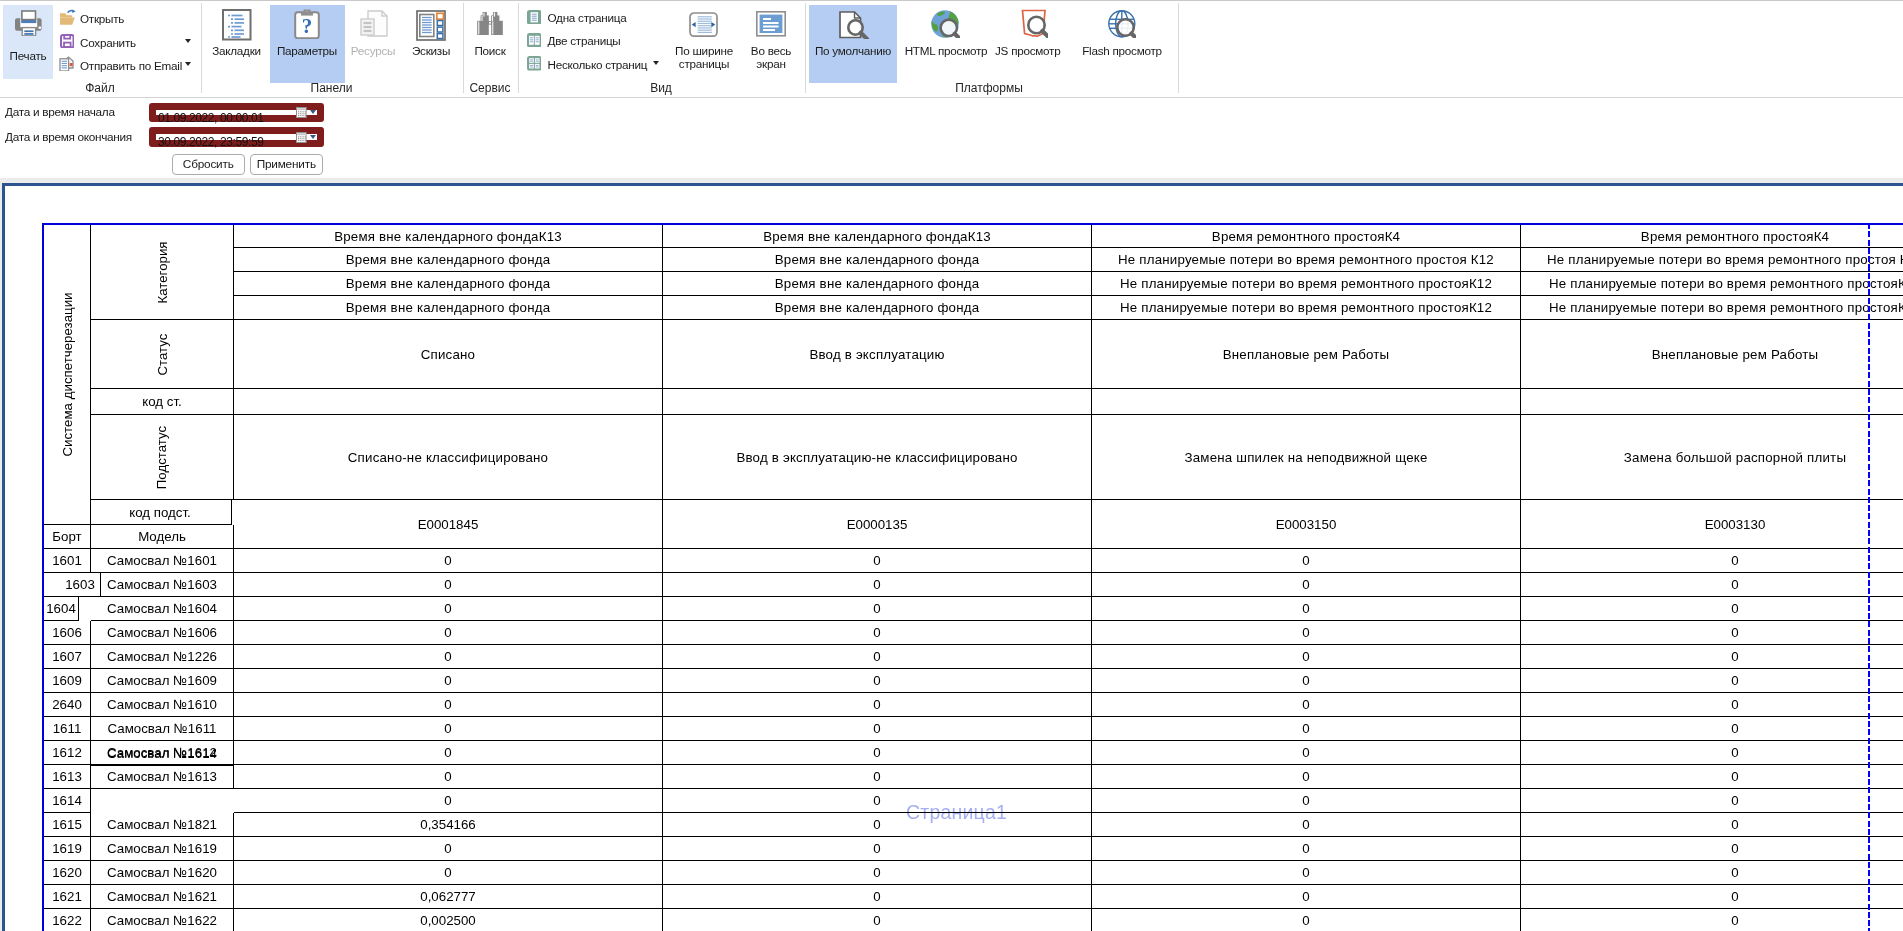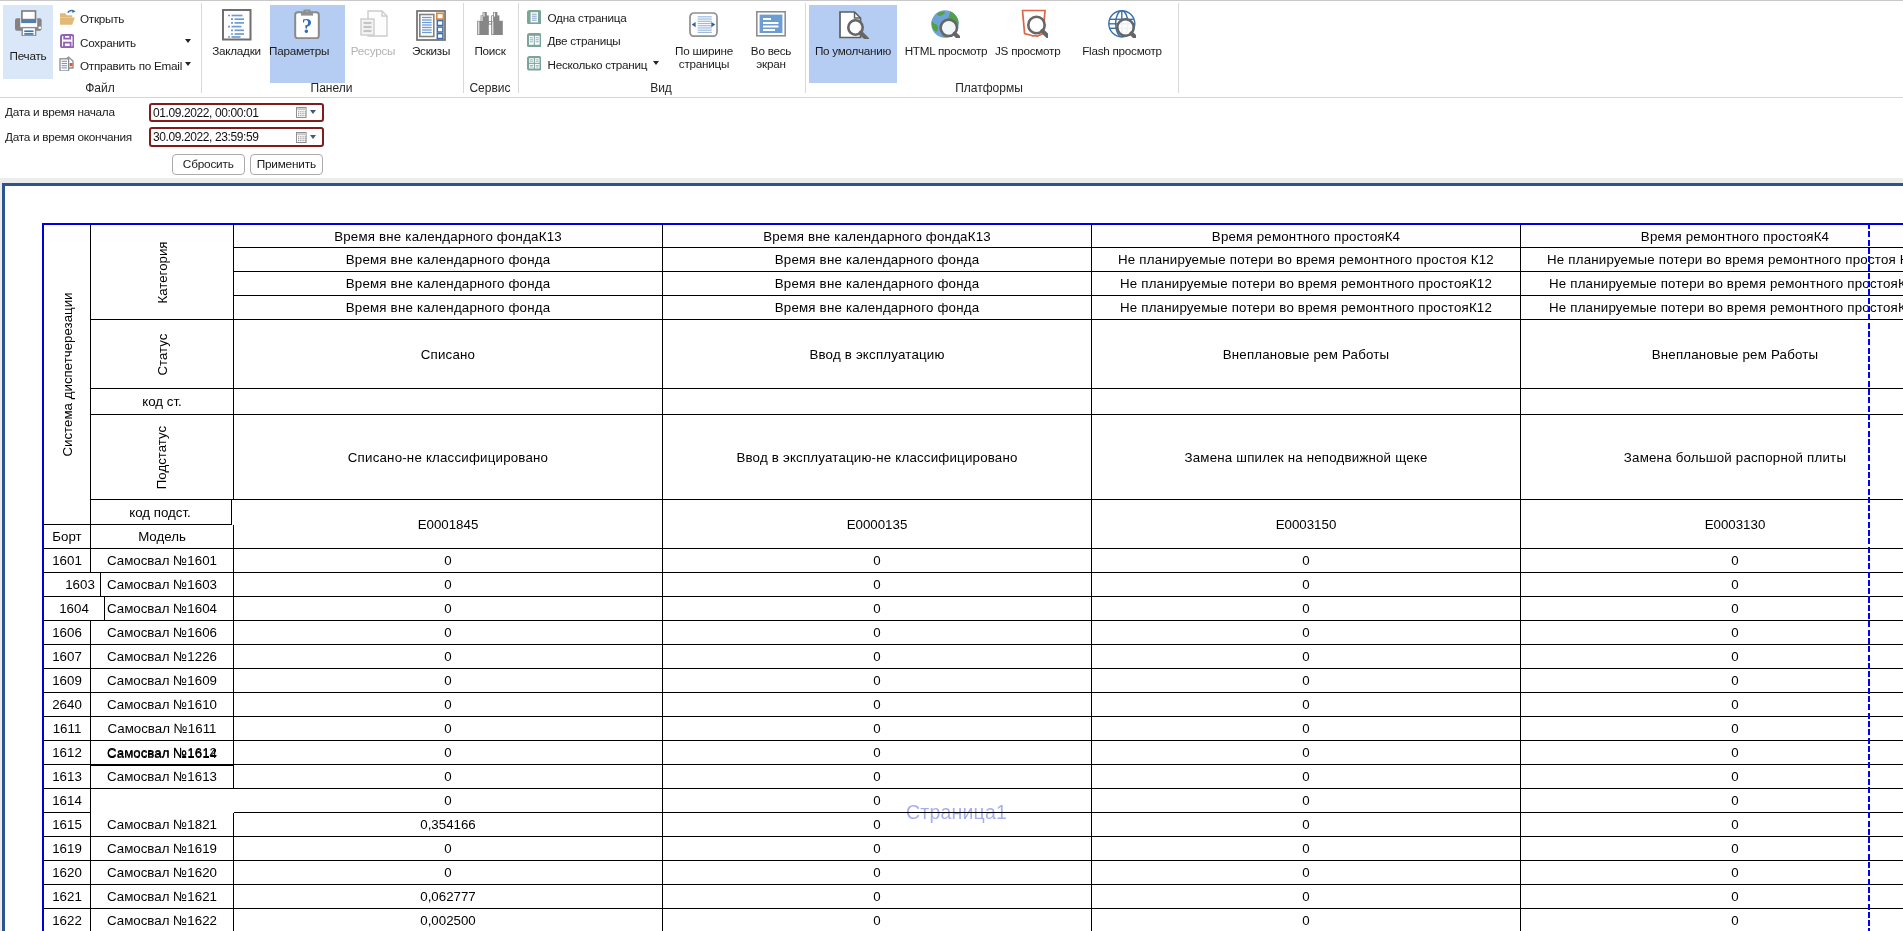--- a/index.html
+++ b/index.html
@@ -11,21 +11,21 @@
 .btxt{font-size:11.7px;letter-spacing:-0.25px;color:#1b1b1b;white-space:nowrap}
 .sel{background:#b5cdf2}
 .sitem{position:absolute;display:flex;align-items:center;font-size:11.7px;letter-spacing:-0.25px;color:#1b1b1b;white-space:nowrap}
 .cell{position:absolute;display:flex;align-items:center;justify-content:center;
  font-size:13.3px;color:#000;border-right:1px solid #000;border-bottom:1px solid #000;
  white-space:nowrap;overflow:visible;letter-spacing:0.2px}
 .nolet{letter-spacing:0}
 .vert{transform:rotate(-90deg);white-space:nowrap}
 .params{position:absolute;left:0;top:99px;width:1903px;height:79px;background:#fff}
 .plabel{position:absolute;font-size:11.8px;letter-spacing:-0.3px;color:#1a1a1a}
-.pinput{position:absolute;width:175px;height:19.5px;border:2px solid #7f1d1d;border-radius:3px;background:#fff;font-size:12px;letter-spacing:-0.4px;color:#111;line-height:17px;padding-left:2px}
+.pinput{position:absolute;width:175px;height:19.5px;border:7px solid #7f1d1d;border-radius:3px;background:#fff;font-size:12px;letter-spacing:-0.4px;color:#111;line-height:17px;padding-left:2px}
 .pbtn{position:absolute;height:21px;border:1px solid #ababab;border-radius:4px;background:#fff;font-size:11.8px;letter-spacing:-0.2px;color:#1a1a1a;text-align:center;line-height:17px}
 </style></head>
 <body>
 
 <div class="ribbon">
 <div class="abs" style="left:0;top:0;width:1903px;height:1px;background:#c9c9c9"></div>
 <div class="gsep" style="left:200.5px"></div>
 <div class="gsep" style="left:462.5px"></div>
 <div class="gsep" style="left:517.5px"></div>
 <div class="gsep" style="left:804.5px"></div>
@@ -95,21 +95,21 @@
     </svg>
 <div class="abs btxt" style="left:196px;top:44px;width:81px;text-align:center">Закладки</div>
 <div class="abs sel" style="left:269.5px;top:5px;width:75px;height:77.5px"></div>
 <svg class="abs" style="left:294px;top:8.5px" width="26" height="30" viewBox="0 0 26 30">
       <rect x="9.5" y="0.5" width="7" height="5" fill="#909090"></rect>
       <rect x="11.7" y="2" width="2.6" height="2.6" fill="#fff"></rect>
       <rect x="1.2" y="3.2" width="23.6" height="26" rx="2.5" fill="#fff" stroke="#8a8a8a" stroke-width="2"></rect>
       <rect x="7" y="3.2" width="12" height="3.4" fill="#909090"></rect>
       <text x="13" y="23.5" font-family="Liberation Serif" font-size="21" font-weight="bold" fill="#2f6eb4" text-anchor="middle">?</text>
     </svg>
-<div class="abs btxt" style="left:269px;top:44px;width:76px;">Параметры</div>
+<div class="abs btxt" style="left:269px;top:44px;width:76px;text-align:center">Параметры</div>
 <svg class="abs" style="left:360px;top:9.5px" width="28" height="27" viewBox="0 0 28 27">
       <path d="M8,1 L22,1 L27,6 L27,26 L8,26 Z" fill="#fdfdfd" stroke="#cccccc" stroke-width="1.4"></path>
       <path d="M22,1 L22,6 L27,6" fill="none" stroke="#cccccc" stroke-width="1.4"></path>
       <rect x="1" y="9" width="13" height="16" fill="#f4f4f4" stroke="#cccccc" stroke-width="1.4"></rect>
       <g stroke="#c4c4c4" stroke-width="2.2">
         <line x1="3.5" y1="13" x2="11.5" y2="13"></line>
         <line x1="3.5" y1="17" x2="11.5" y2="17"></line>
         <line x1="3.5" y1="21" x2="11.5" y2="21"></line>
       </g>
     </svg>
@@ -313,21 +313,21 @@
 </div>
 <div class="abs" style="left:906px;top:800.5px;width:110px;font-size:19.5px;letter-spacing:0.2px;color:#7b88e9;opacity:0.68;z-index:1">Страница1</div>
 <div class="abs" style="left:42px;top:223px;width:1861px;height:708px;border-left:2px solid #0000dd;border-top:2px solid #0000dd;z-index:3;pointer-events:none"></div>
 <div class="abs" style="z-index:2">
     <div class="cell nolet" style="left:44px;top:225px;width:47px;height:300px;">
       <span class="vert">Система диспетчерезации</span>
     </div>
     <div class="cell nolet" style="left:44px;top:525px;width:47px;height:24px;">Борт</div>
     <div class="cell nolet" style="left:44px;top:549px;width:47px;height:24px;">1601</div>
     <div class="cell nolet" style="left:44px;top:573px;width:57px;height:24px;padding-left:16px;">1603</div>
-    <div class="cell nolet" style="left:44px;top:597px;width:61px;height:24px;">1604</div>
+    <div class="cell nolet" style="left:44px;top:597px;width:35px;height:24px;">1604</div>
     <div class="cell nolet" style="left:44px;top:621px;width:47px;height:24px;">1606</div>
     <div class="cell nolet" style="left:44px;top:645px;width:47px;height:24px;">1607</div>
     <div class="cell nolet" style="left:44px;top:669px;width:47px;height:24px;">1609</div>
     <div class="cell nolet" style="left:44px;top:693px;width:47px;height:24px;">2640</div>
     <div class="cell nolet" style="left:44px;top:717px;width:47px;height:24px;">1611</div>
     <div class="cell nolet" style="left:44px;top:741px;width:47px;height:24px;">1612</div>
     <div class="cell nolet" style="left:44px;top:765px;width:47px;height:24px;">1613</div>
     <div class="cell nolet" style="left:44px;top:789px;width:47px;height:24px;">1614</div>
     <div class="cell nolet" style="left:44px;top:813px;width:47px;height:24px;">1615</div>
     <div class="cell nolet" style="left:44px;top:837px;width:47px;height:24px;">1619</div>

